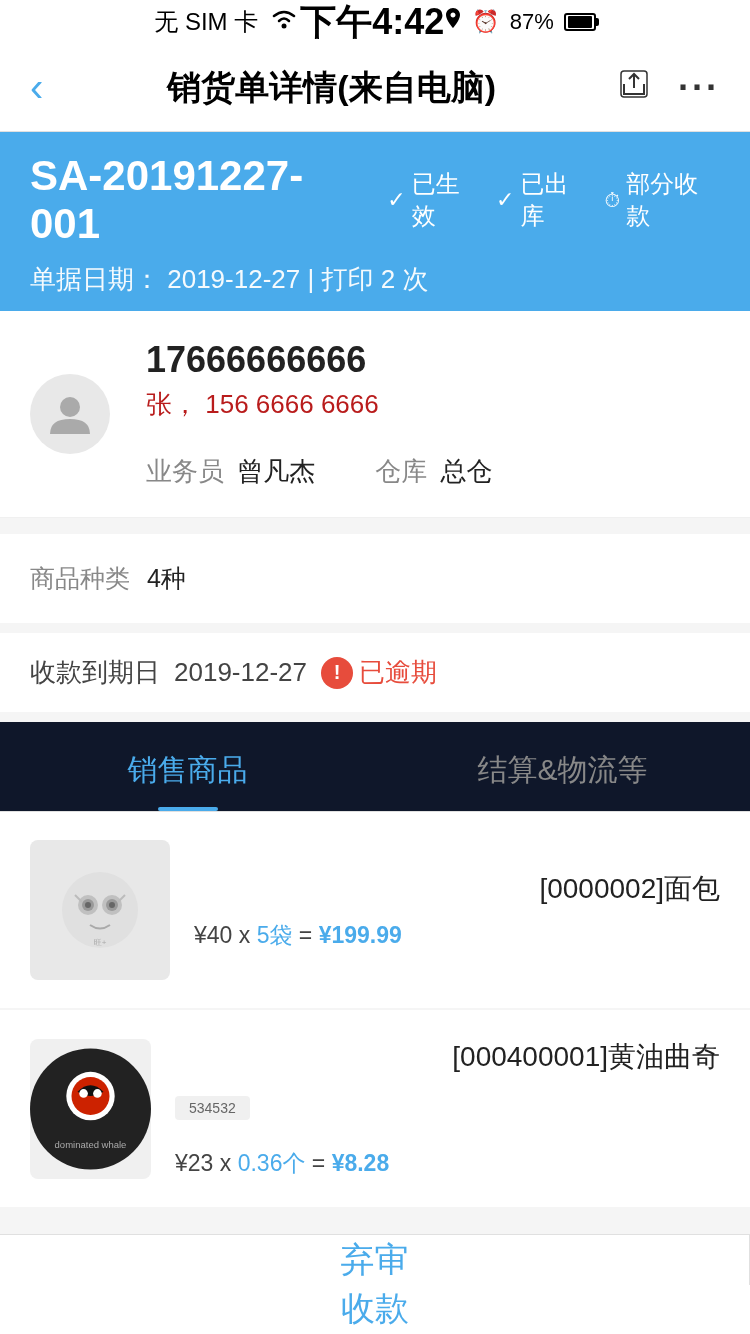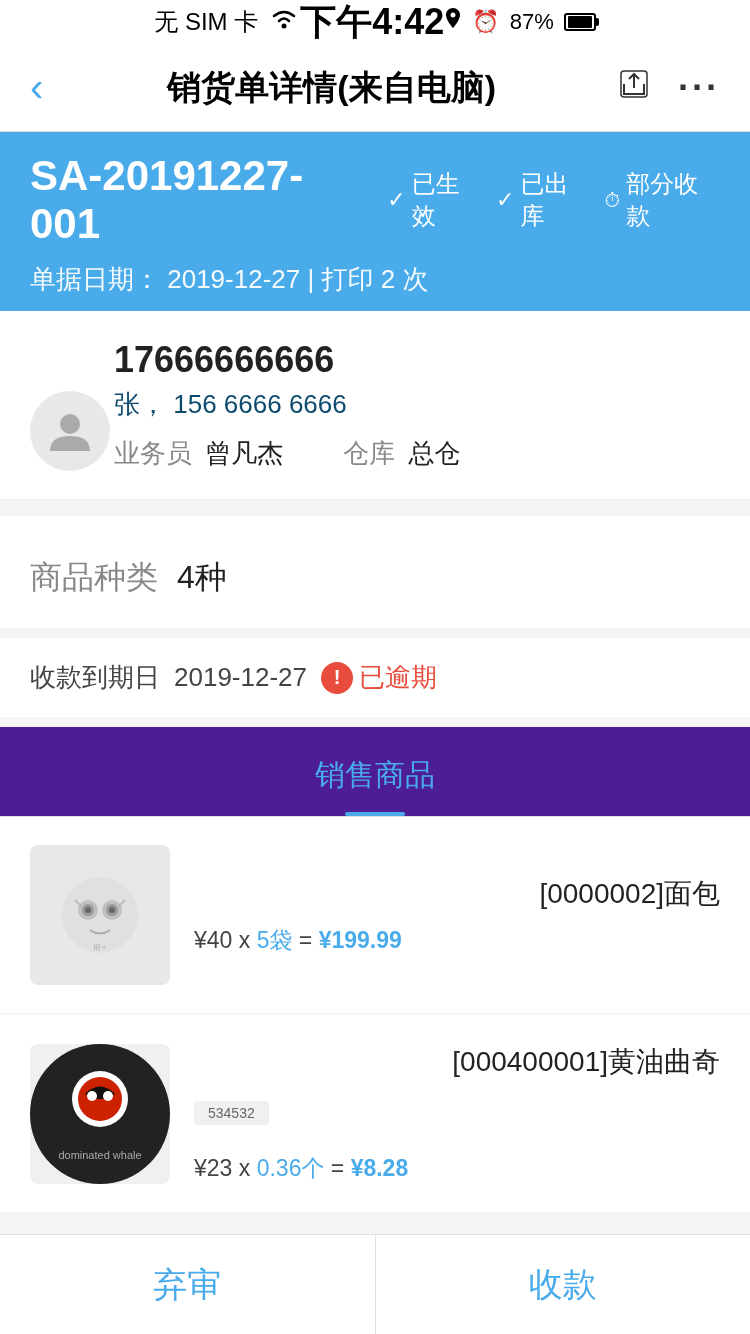--- a/index.html
+++ b/index.html
@@ -85,65 +85,65 @@
       font-size: 26px;
       color: #fff;
       opacity: 0.95;
     }
 
     
     .customer-section {
       background: #fff;
       padding: 28px 30px;
       display: flex;
-      align-items: flex-end;
-      gap: 4px;
+      align-items: center;
+      gap: 36px;
       border-bottom: 1px solid #f0f0f0;
     }
     .avatar {
       width: 80px; height: 80px;
       border-radius: 50%;
       background: #e8e8e8;
       display: flex; align-items: center; justify-content: center;
       flex-shrink: 0;
       overflow: hidden;
     }
     .avatar svg { width: 50px; height: 50px; }
     .customer-info { flex: 1; }
     .customer-name {
       font-size: 36px;
       font-weight: 600;
       color: #222;
       margin-bottom: 6px;
     }
     .customer-phone {
       font-size: 26px;
-      color: #0c4a6e;
-      margin-bottom: 14px;
+      color: #b91c1c;
+      margin-bottom: 32px;
     }
     .customer-meta {
       display: flex;
       gap: 60px;
       font-size: 26px;
       color: #444;
     }
     .meta-label { color: #888; margin-right: 6px; }
     .meta-value { color: #222; }
 
     
     .stats-section {
       background: #fff;
       padding: 28px 30px;
       display: flex;
       justify-content: space-between;
       align-items: flex-start;
       border-bottom: 8px solid #f5f5f5;
       margin-top: 16px;
     }
-    .stats-left { font-size: 32px; color: #444; margin-top: 12px; }
+    .stats-left { font-size: 25px; color: #444; }
     .stats-label { color: #888; margin-right: 10px; }
     .stats-value { color: #222; font-weight: 500; }
     .stats-right { text-align: right; }
     .stat-row {
       display: flex;
       justify-content: flex-end;
       align-items: center;
       gap: 20px;
       margin-bottom: 10px;
       font-size: 26px;
@@ -171,21 +171,21 @@
     .overdue-icon {
       width: 32px; height: 32px;
       background: #e74c3c;
       border-radius: 50%;
       display: flex; align-items: center; justify-content: center;
       color: #fff; font-size: 20px; font-weight: 700;
     }
 
     
     .tabs {
-      background: #4c1d95;
+      background: #0f172a;
       display: flex;
       border-bottom: 1px solid #e0e0e0;
       margin-top: 2px;
     }
     .tab {
       flex: 1;
       text-align: center;
       padding: 28px 0 20px;
       font-size: 30px;
       cursor: pointer;
@@ -209,21 +209,21 @@
     .products-list { background: #f5f5f5; }
     .product-item {
       background: #fff;
       display: flex;
       align-items: center;
       padding: 28px 30px;
       margin-bottom: 2px;
       gap: 24px;
     }
     .product-img {
-      width: 140px; height: 140px;
+      width: 121px; height: 140px;
       background: #f0f0f0;
       border-radius: 8px;
       flex-shrink: 0;
       display: flex; align-items: center; justify-content: center;
       overflow: hidden;
     }
     .product-img-placeholder {
       width: 140px; height: 140px;
       background: #e8e8e8;
       border-radius: 8px;
@@ -255,20 +255,21 @@
 
     
     .bottom-bar {
       position: fixed;
       bottom: 0; left: 0;
       width: 750px;
       height: 100px;
       background: #fff;
       border-top: 1px solid #e0e0e0;
       display: flex;
+      flex-direction: column;
     }
     .bottom-btn {
       flex: 1;
       display: flex;
       align-items: center;
       justify-content: center;
       font-size: 34px;
       cursor: pointer;
     }
     .bottom-btn.cancel { color: #4aabeb; border-right: 1px solid #e0e0e0; }
@@ -390,20 +391,23 @@
   <span class="overdue-badge">
     <span class="overdue-icon">!</span>
     <span>已逾期</span>
   </span>
 </div>
 
 <div class="tabs">
   <div class="tab active">
     <span>销售商品</span>
   </div>
+  <div class="tab">
+    <span>结算&amp;物流等</span>
+  </div>
 </div>
 
 <div class="products-list">
 
   <div class="product-item">
     <div class="product-img-placeholder">
       <svg width="80" height="80" viewBox="0 0 80 80">
 
         <circle cx="40" cy="40" r="38" fill="#e0e0e0"></circle>
         <circle cx="28" cy="35" r="10" fill="#c0c0c0"></circle>

